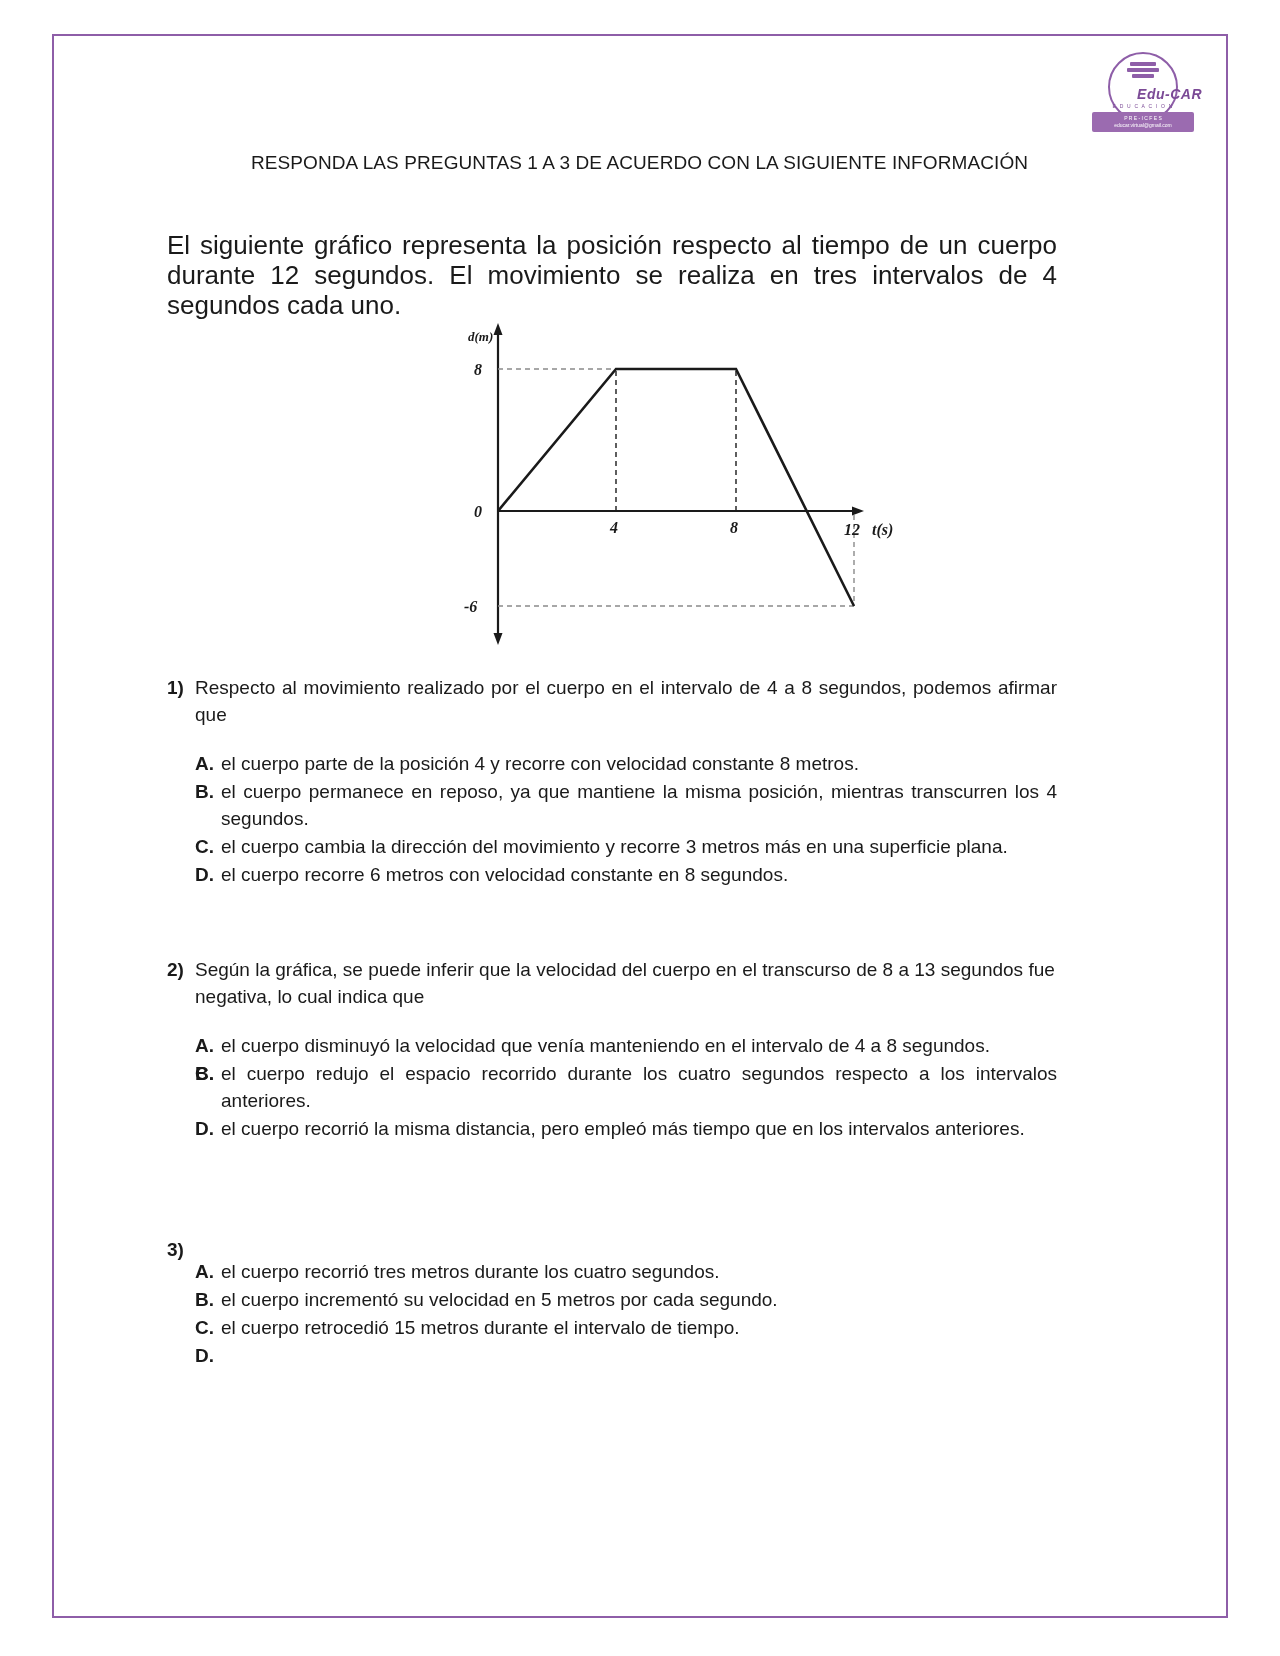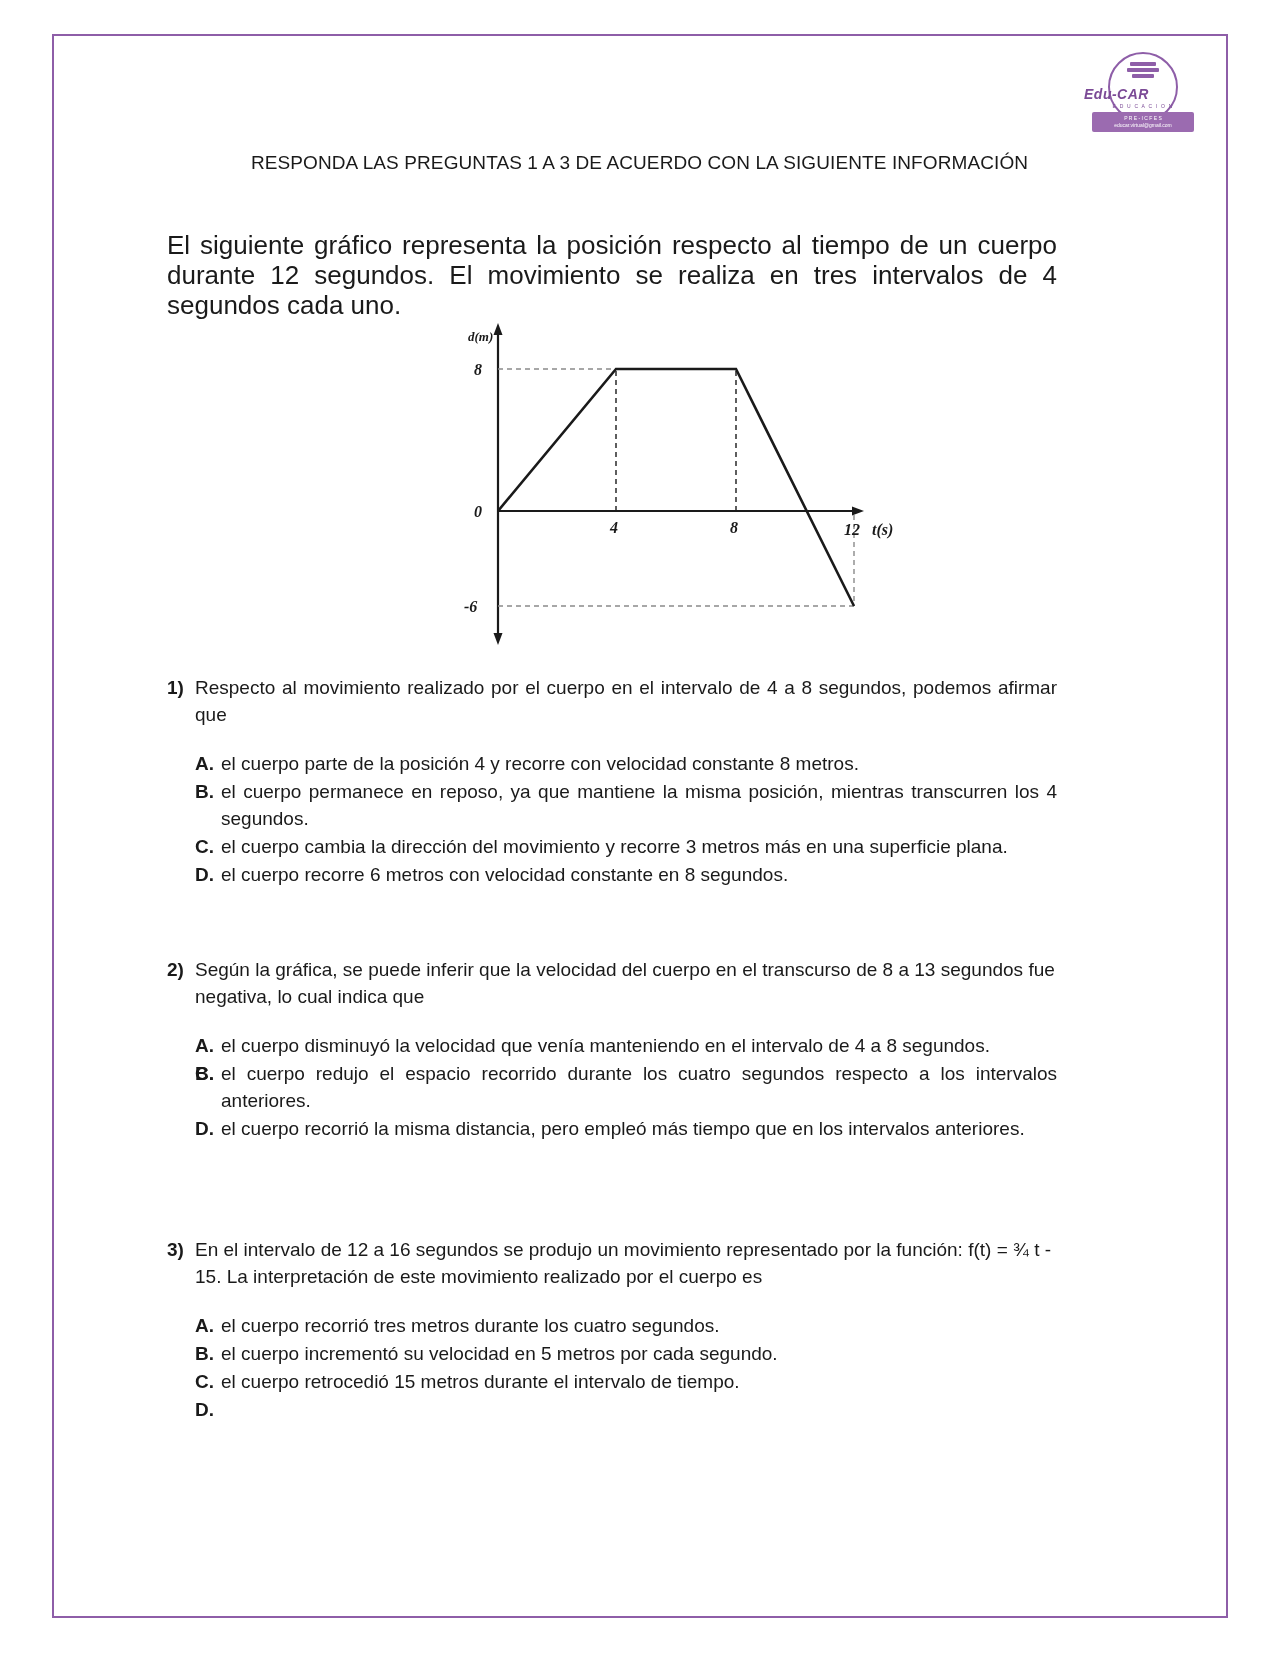--- a/index.html
+++ b/index.html
@@ -66,21 +66,21 @@
     border-radius: 1px;
   }
   .logo-books span:nth-child(1) { width: 26px; margin-left: 4px; }
   .logo-books span:nth-child(2) { width: 32px; margin-left: 1px; }
   .logo-books span:nth-child(3) { width: 22px; margin-left: 6px; }
   .logo-name {
     position: absolute;
     left: 0;
     top: 36px;
     width: 118px;
-    text-align: left;
+    text-align: right;
     font-size: 14px;
     font-weight: bold;
     font-style: italic;
     color: #7b4a96;
     letter-spacing: 0.5px;
   }
   .logo-sub {
     position: absolute;
     left: 0;
     top: 53px;
@@ -287,21 +287,20 @@
       <div class="option nojustify">
         <span class="opt-letter">D.</span>
         <span>el cuerpo recorrió la misma distancia, pero empleó más tiempo que en los intervalos anteriores.</span>
       </div>
     </div>
   </div>
 
   <div class="question" id="q3">
     <div class="q-stem nojustify">
       <span class="q-num">3)</span>
-      <span>En el intervalo de 12 a 16 segundos se produjo un movimiento representado por la función: f(t) = ¾ t - 15. La interpretación de este movimiento realizado por el cuerpo es</span>
     </div>
     <div class="options">
       <div class="option nojustify">
         <span class="opt-letter">A.</span>
         <span>el cuerpo recorrió tres metros durante los cuatro segundos.</span>
       </div>
       <div class="option nojustify">
         <span class="opt-letter">B.</span>
         <span>el cuerpo incrementó su velocidad en 5 metros por cada segundo.</span>
       </div>

